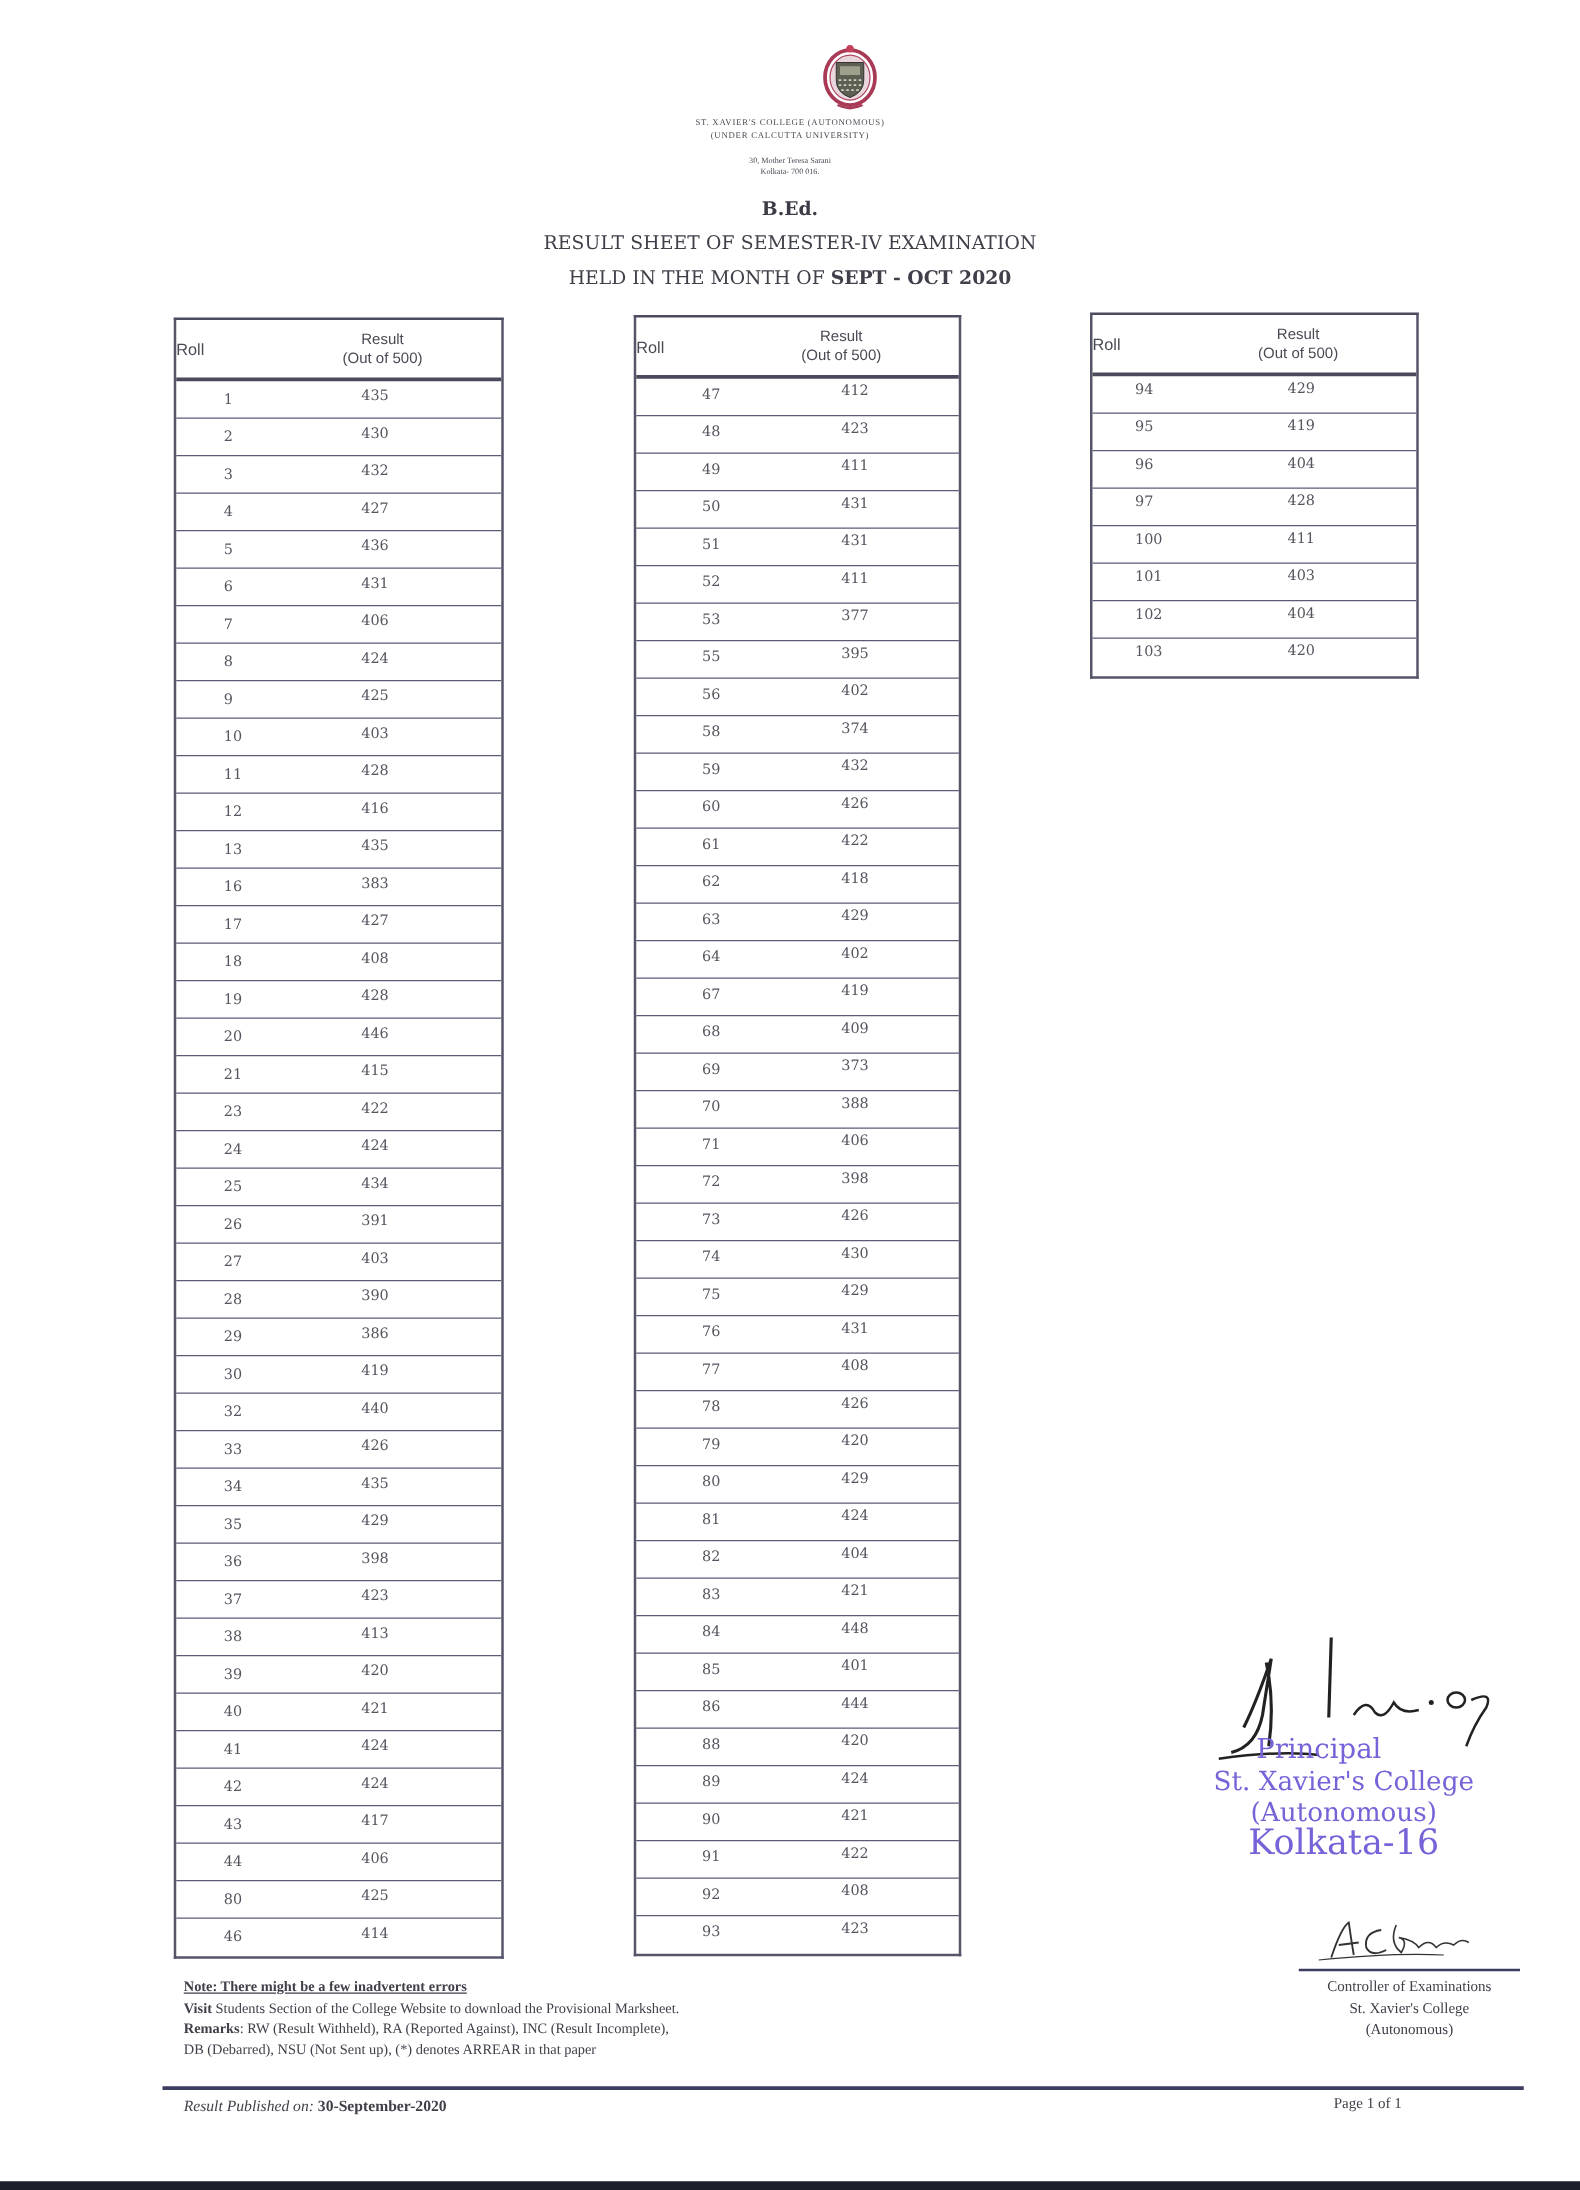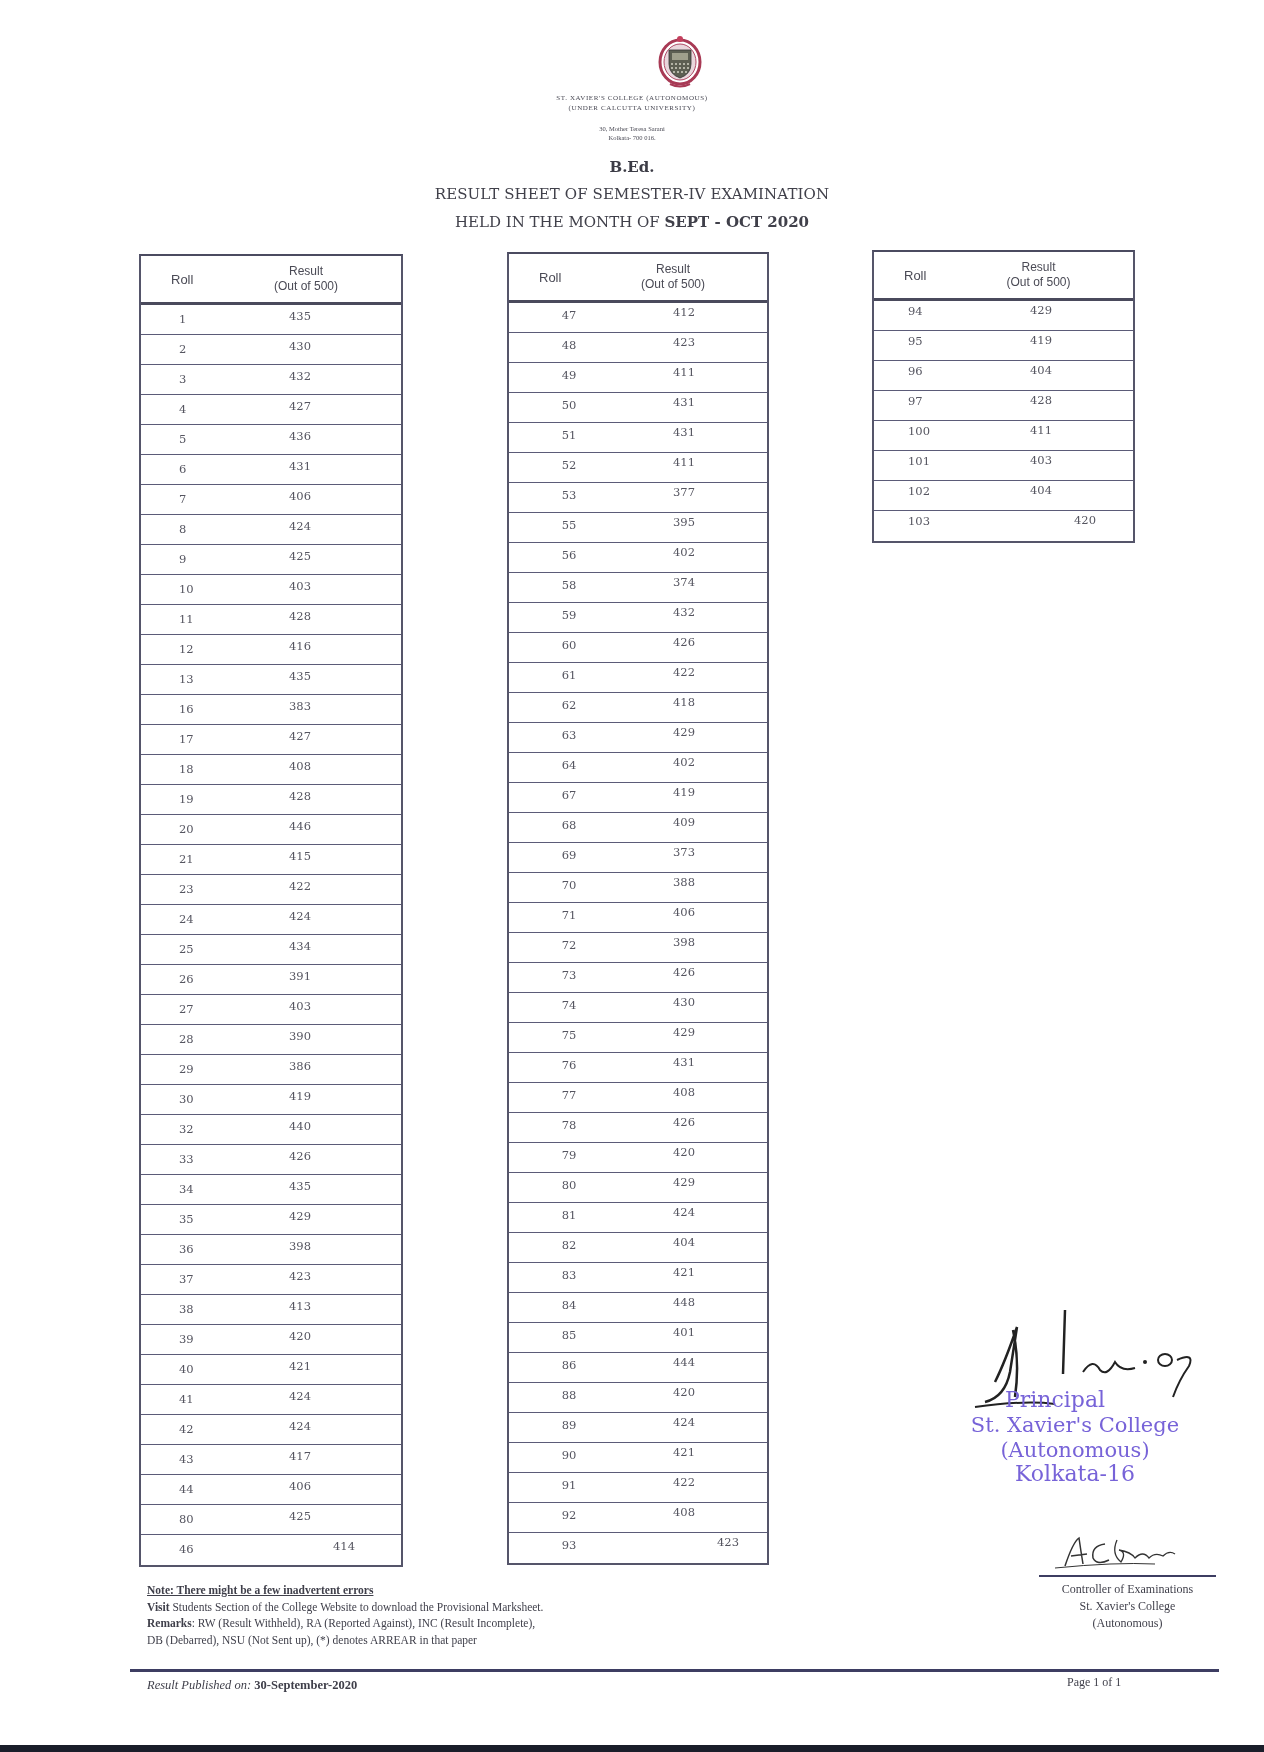--- a/index.html
+++ b/index.html
@@ -12,45 +12,45 @@
   .college2 { top: 104px; font-size: 7px; letter-spacing: 0.6px; color: #4a4a55; }
   .addr1 { top: 125px; font-size: 6.5px; color: #4a4a55; }
   .addr2 { top: 134px; font-size: 6.5px; color: #4a4a55; }
   .course { top: 158px; font-size: 15px; font-weight: bold; font-family: "DejaVu Serif", serif; color: #3c3c46; }
   .title { top: 185px; font-size: 15px; font-family: "DejaVu Serif", serif; color: #40404a; letter-spacing: 0.1px; }
   .held { top: 213px; font-size: 15px; font-family: "DejaVu Serif", serif; color: #40404a; }
   .held b { font-weight: bold; }
 
   .tbl { position: absolute; border: 2px solid #55556a; border-top-color: #4b4b60; }
   .tbl .th { height: 49px; display: flex; border-bottom: 3px solid #4a4a5c; font-family: "Liberation Sans", sans-serif; color: #4a4a55; }
-  .tbl .th .c1 { width: 90px; padding-left: 30px; display: flex; align-items: center; font-size: 13px; }
+  .tbl .th .c1 { width: 90px; display: flex; align-items: center; font-size: 13px; }
   .tbl .th .c2 { flex: 1; display: flex; flex-direction: column; align-items: center; justify-content: center; font-size: 12px; line-height: 15px; padding-right: 20px; }
   .tbl .row { height: 30px; display: flex; border-bottom: 1.5px solid #5b5b78; font-family: "DejaVu Serif", serif; font-size: 11.5px; color: #555560; }
-  .tbl .row:last-child { border-bottom: none; gap: 44px; }
+  .tbl .row:last-child { border-bottom: none; }
   .tbl .row .c1 { width: 90px; padding-left: 38px; padding-top: 7px; }
   .tbl .row .c2 { flex: 1; padding-left: 58px; padding-top: 4px; }
   .tbl2 .row .c1 { padding-left: 30px; padding-top: 5px; text-align: center; }
   .tbl2 .row .c2 { padding-left: 74px; padding-top: 2px; }
   .tbl3 .row .c1 { padding-left: 34px; padding-top: 3px; }
   .tbl3 .row .c2 { padding-left: 66px; padding-top: 2px; }
 
   .note { position: absolute; left: 147px; top: 1582px; font-size: 11.5px; line-height: 16.5px; color: #3f3f4a; }
   .note .n1 { font-weight: bold; text-decoration: underline; }
   .note b { font-weight: bold; }
 
   .rule { position: absolute; left: 130px; top: 1669px; width: 1089px; height: 3px; background: #3d3d62; }
   .published { position: absolute; left: 147px; top: 1678px; font-size: 12.5px; color: #3f3f4a; }
   .published i { }
   .published b { font-weight: bold; }
 
   .stamp { position: absolute; left: 925px; top: 1300px; width: 300px; text-align: center; font-family: "DejaVu Serif", serif; color: #7763d8; }
   .stamp .s1 { font-size: 22px; line-height: 24px; margin-left: -40px; }
   .stamp .s2 { font-size: 21px; line-height: 26px; }
   .stamp .s3 { font-size: 21px; line-height: 24px; }
-  .stamp .s4 { font-size: 22px; line-height: 24px; text-align: center; }
+  .stamp .s4 { font-size: 28px; line-height: 24px; text-align: center; }
   .sig-principal { position: absolute; left: 965px; top: 1302px; width: 240px; height: 110px; }
 
   .controller { position: absolute; left: 1035px; top: 1532px; width: 185px; text-align: center; font-size: 12px; line-height: 17px; color: #3f3f4a; }
   .controller .sigline { height: 2px; background: #3d3d62; margin: 0 4px 4px 4px; }
   .controller .sig { height: 38px; }
   .page { position: absolute; left: 1067px; top: 1675px; font-size: 12px; color: #3f3f4a; }
 
   .scanbar { position: absolute; left: 0; top: 1745px; width: 1264px; height: 7px; background: #1a1e2a; }
 </style>
 </head>

